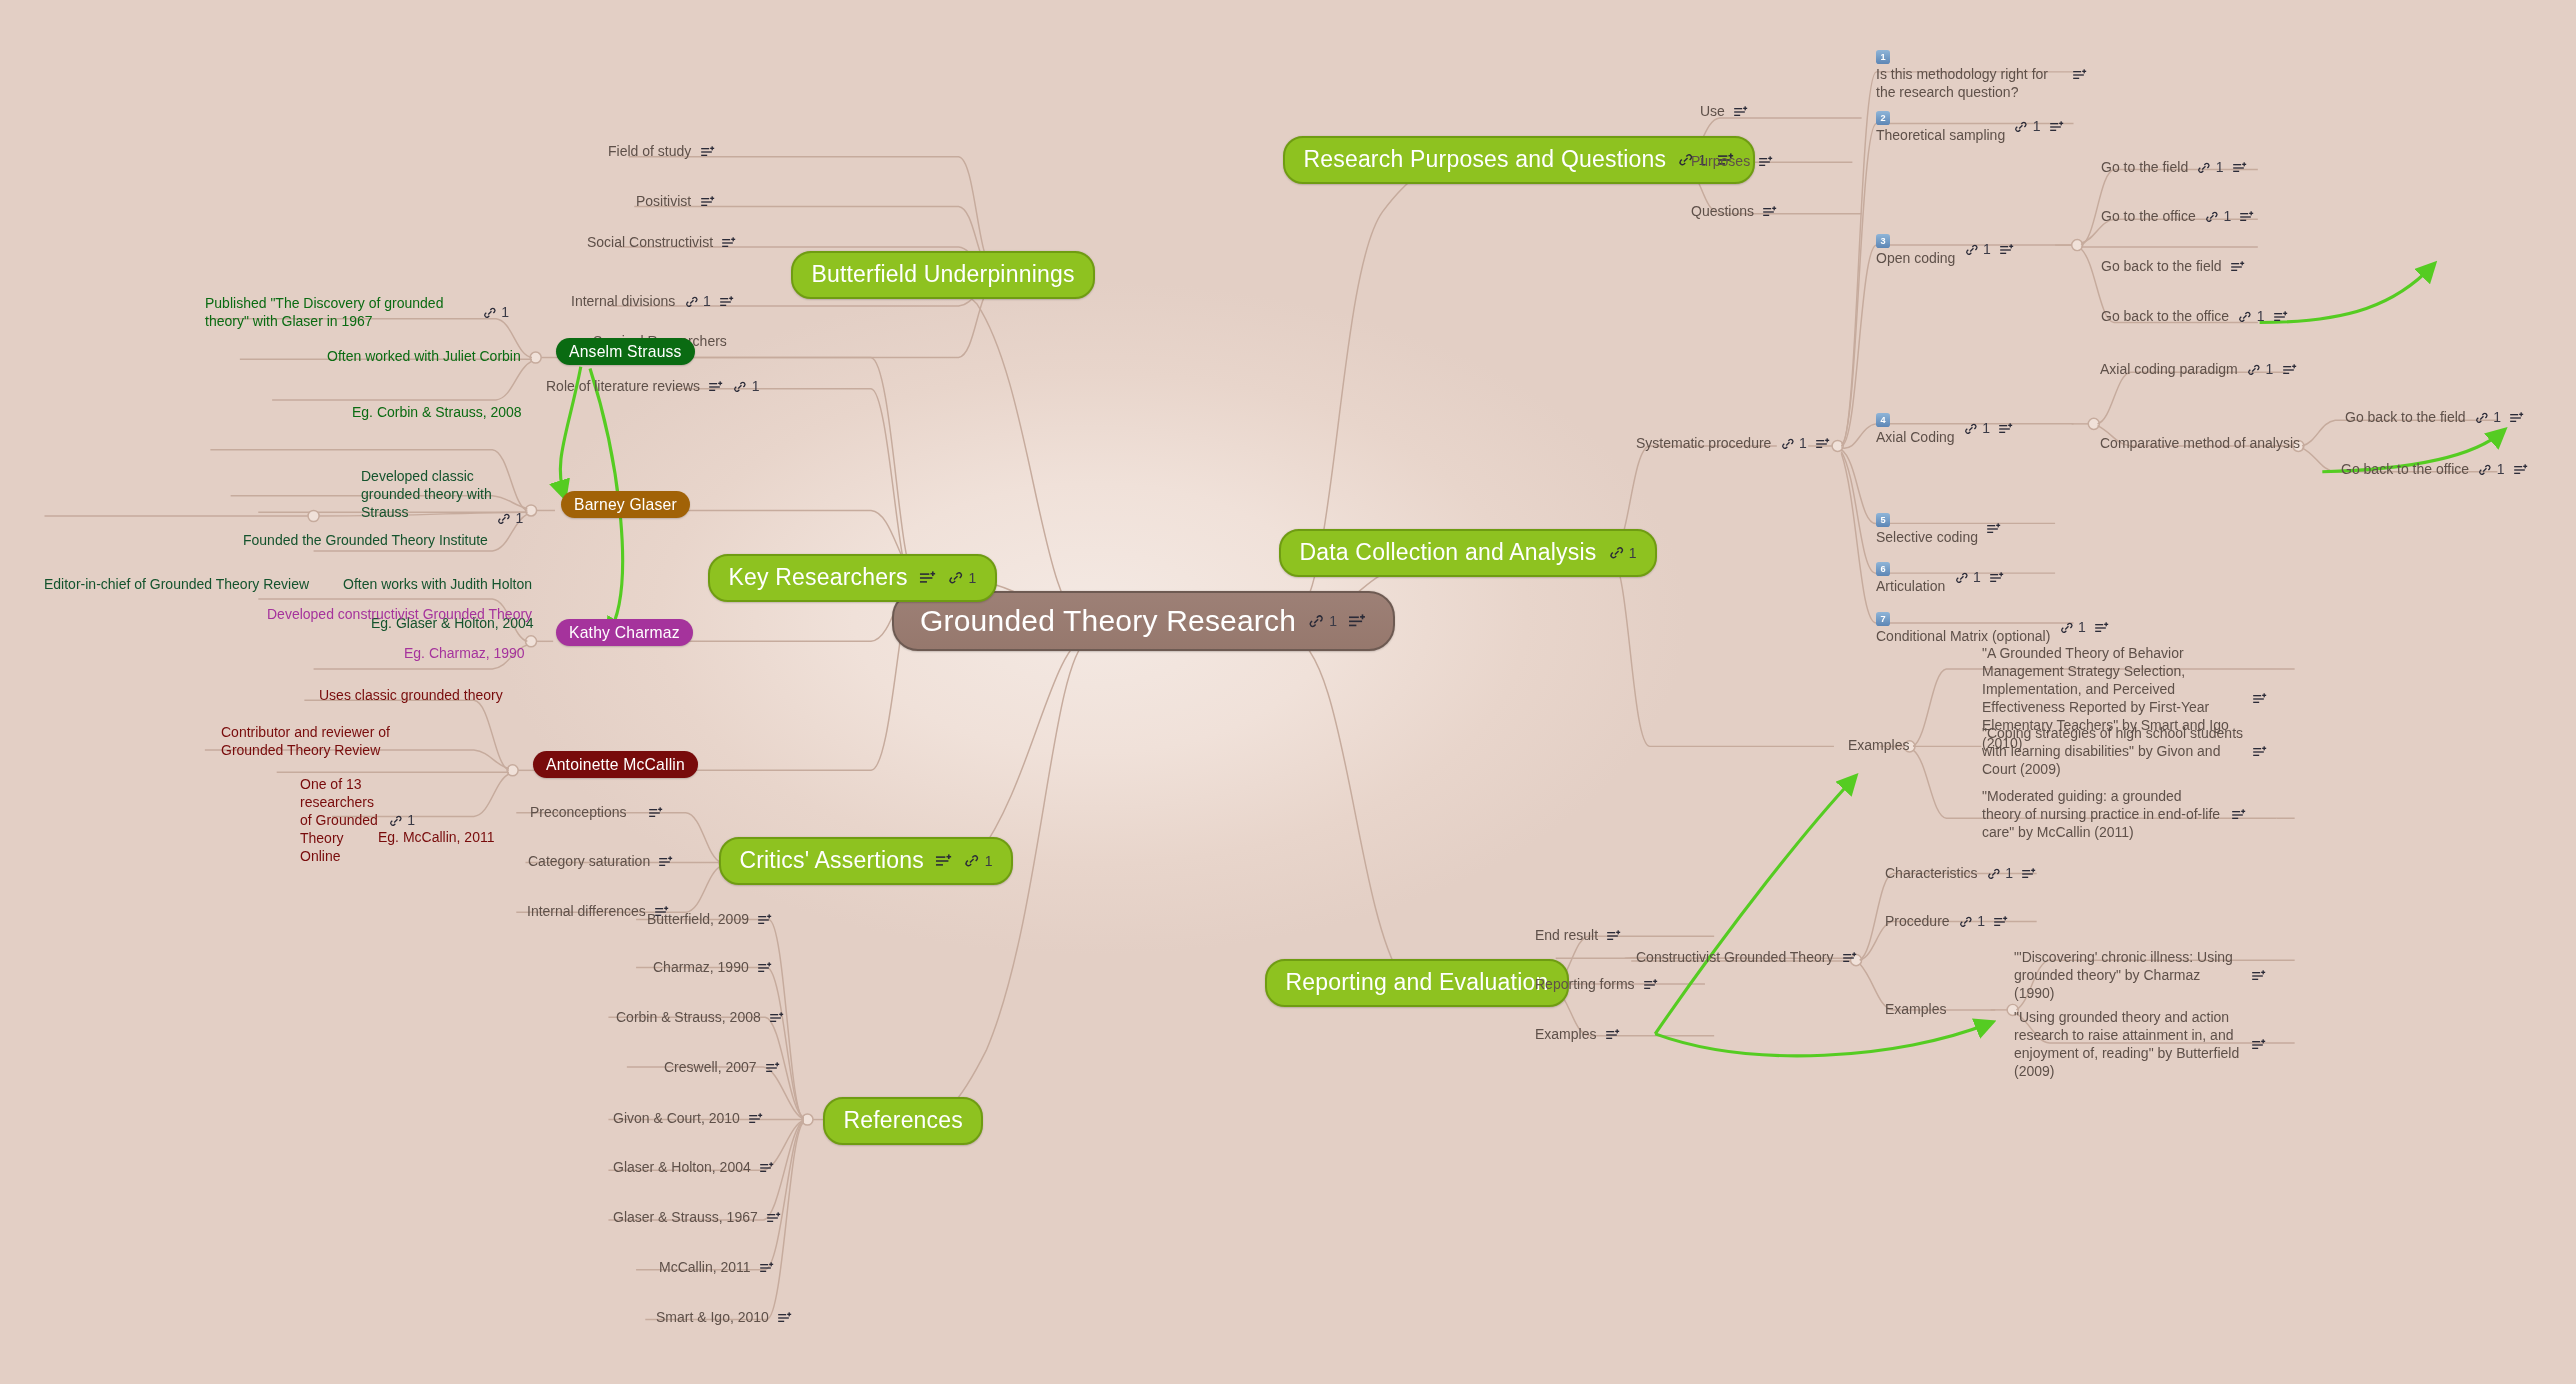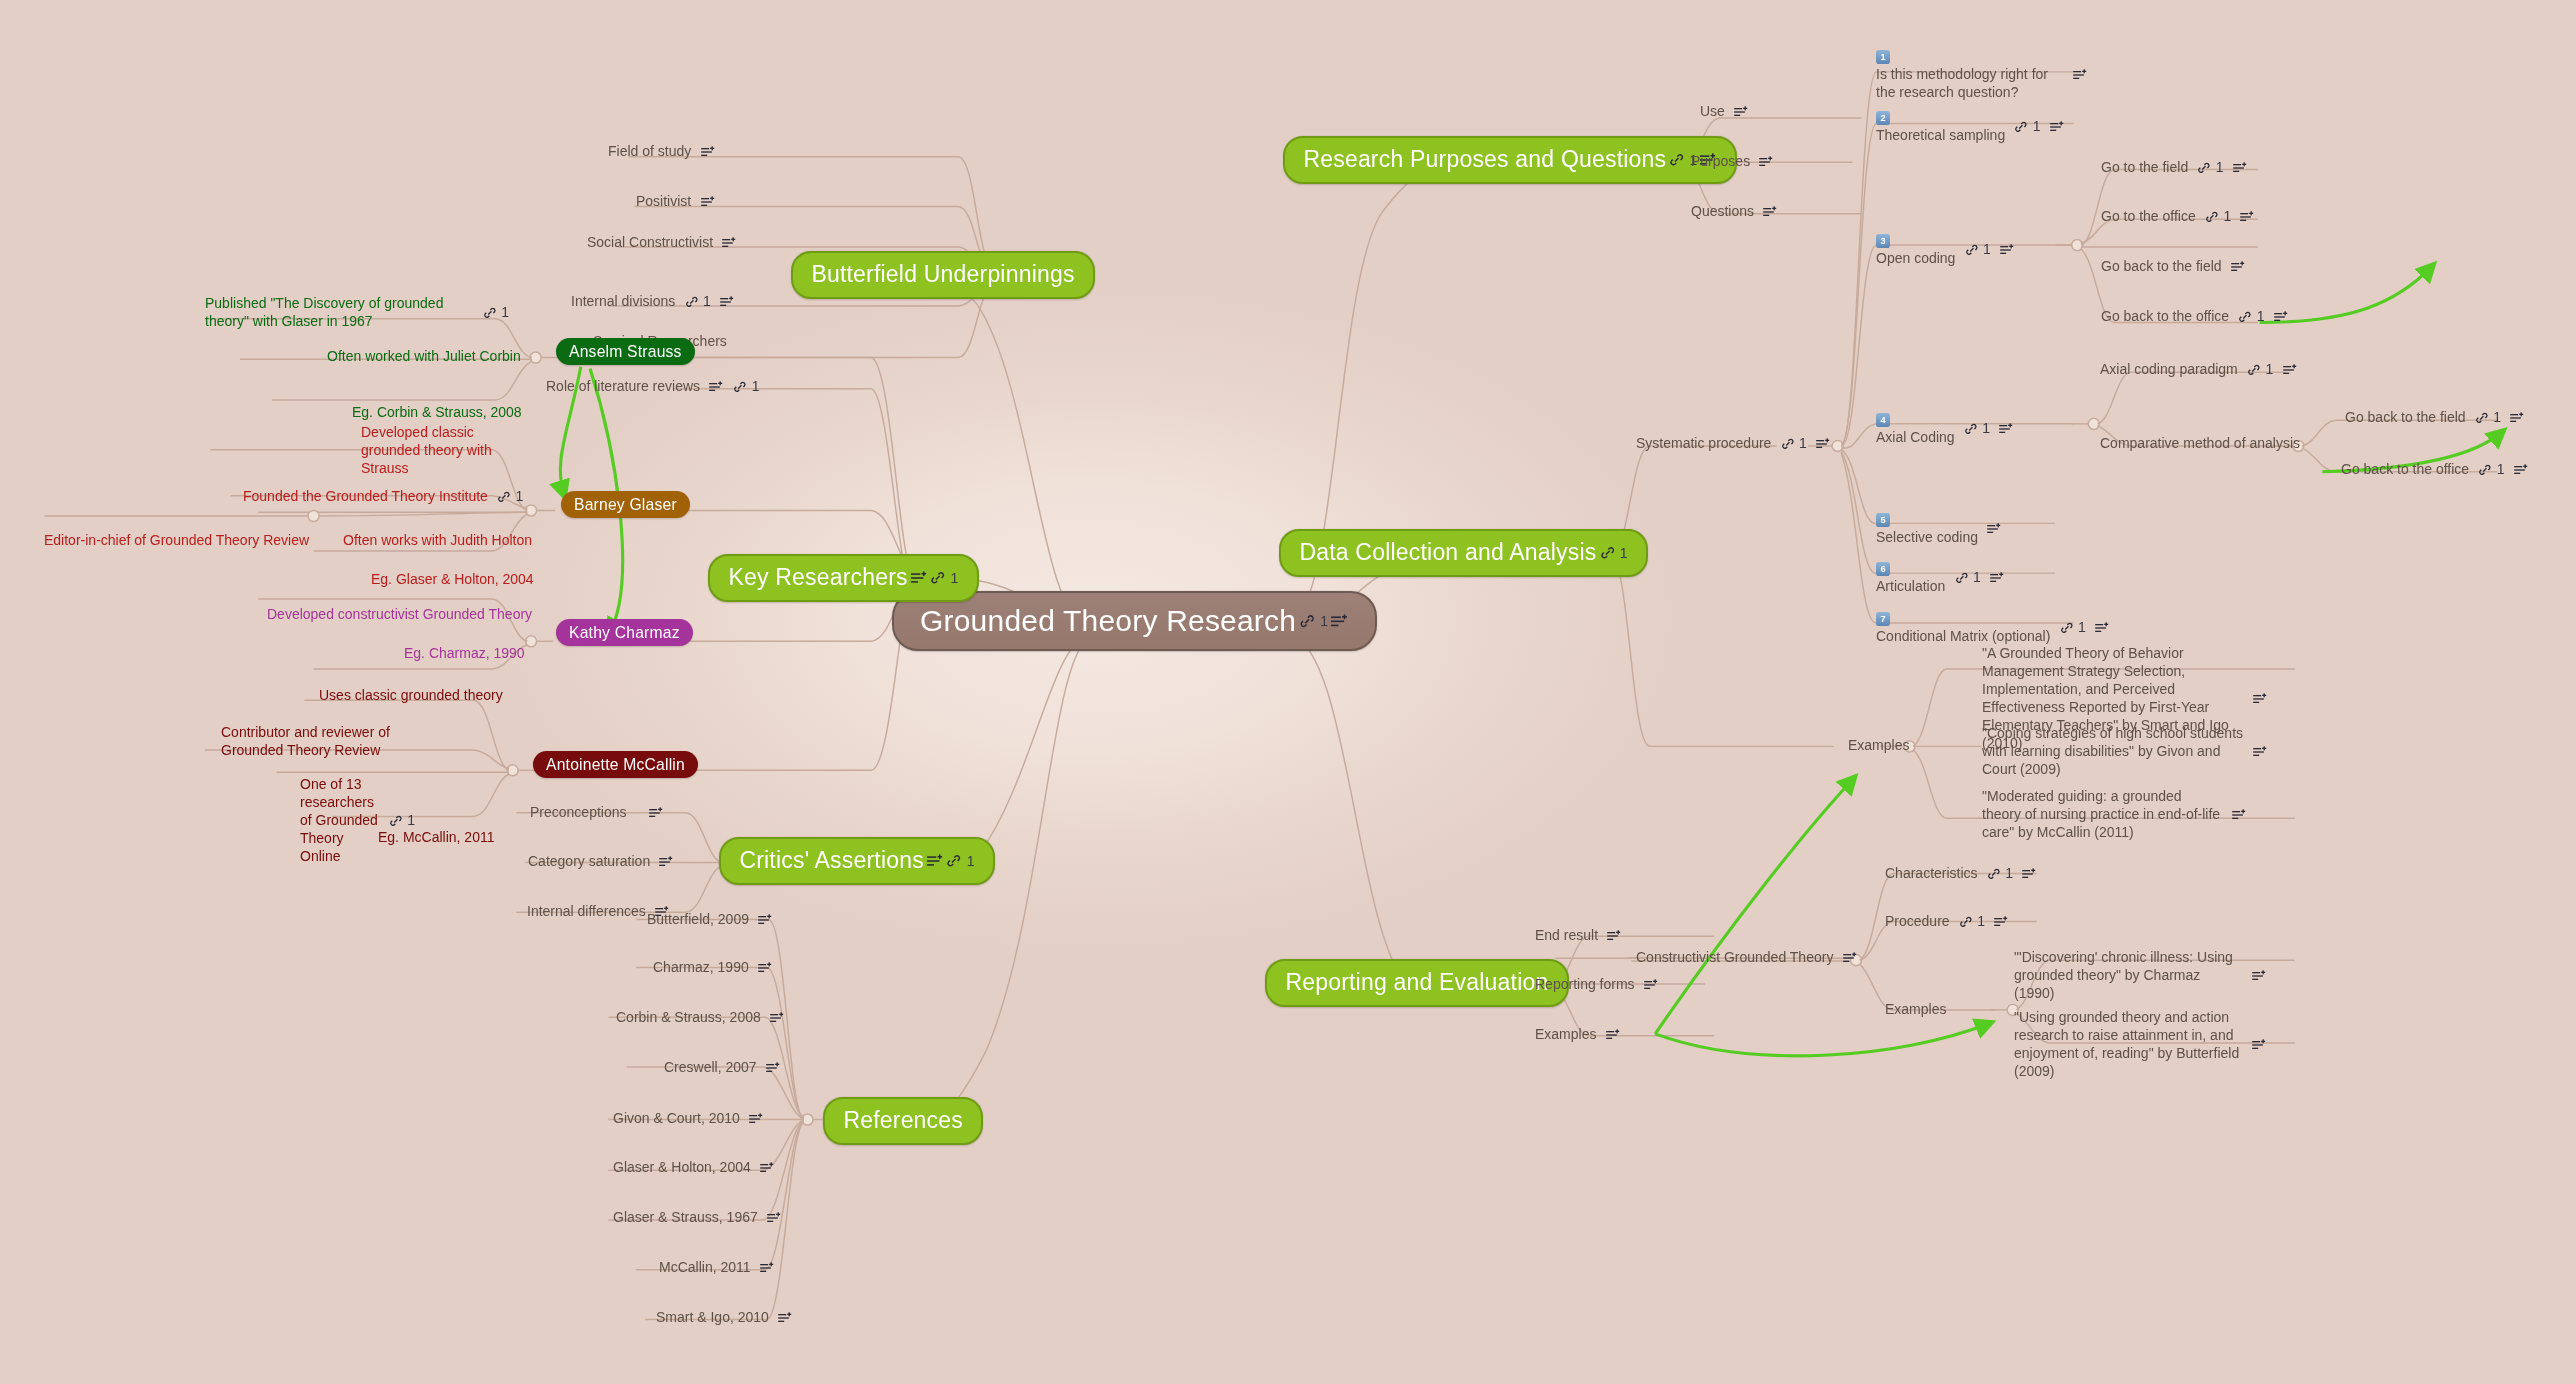--- a/index.html
+++ b/index.html
@@ -16,21 +16,21 @@
   }
   svg#wires{position:absolute;left:0;top:0;width:2576px;height:1384px;pointer-events:none;}
 
   .node{position:absolute;white-space:nowrap;display:flex;align-items:center;}
 
   
   .pill{
     border-radius:20px;padding:8.3px 18.4px;color:#fff;
     font-size:23px;letter-spacing:0.2px;
     box-shadow:0 0.9px 1.8px rgba(0,0,0,.18);
-    display:flex;align-items:center;gap:2px;
+    display:flex;align-items:center;gap:11px;
   }
   .pill.green{background:#8ec220;border:2.8px solid #6f9c12;}
   .pill.root{
     background:linear-gradient(180deg,#9d8076 0%,#96786d 100%);
     border:2.8px solid #6d5a52;border-radius:26px;
     font-size:30px;padding:11px 26px;
   }
   .pill.small{font-size:15.7px;padding:4.6px 13px;border-radius:14.7px;border-width:1.8px;gap:7.4px;}
   .pill.strauss{background:#0a6b12;border-color:#075c0f;}
   .pill.glaser{background:#a16207;border-color:#100c85;}
@@ -38,21 +38,21 @@
   .pill.mccallin{background:#780b0b;border-color:#5f0808;}
 
   
   .leaf{
     font-size:14px;color:#5e5049;line-height:1.28;
     display:flex;align-items:center;gap:8.3px;
   }
   .leaf .txt{display:block;}
   .leaf.wrap{white-space:normal;}
   .leaf.green-t  .txt{color:#0a6b12;}
-  .leaf.blue-t   .txt{color:#b91c1c;}
+  .leaf.blue-t   .txt{color:#14532d;margin-top:44px;}
   .leaf.purple-t .txt{color:#a5339c;}
   .leaf.dark-t   .txt{color:#780b0b;}
 
   .ic{display:inline-flex;align-items:center;gap:3.7px;flex:none;}
   .ic svg{display:block;}
   .cnt{font-size:14px;color:#3a3a46;}
 
   .numbadge{
     display:inline-block;width:14px;height:14px;line-height:14px;
     text-align:center;font-size:9.2px;color:#fff;font-weight:bold;

